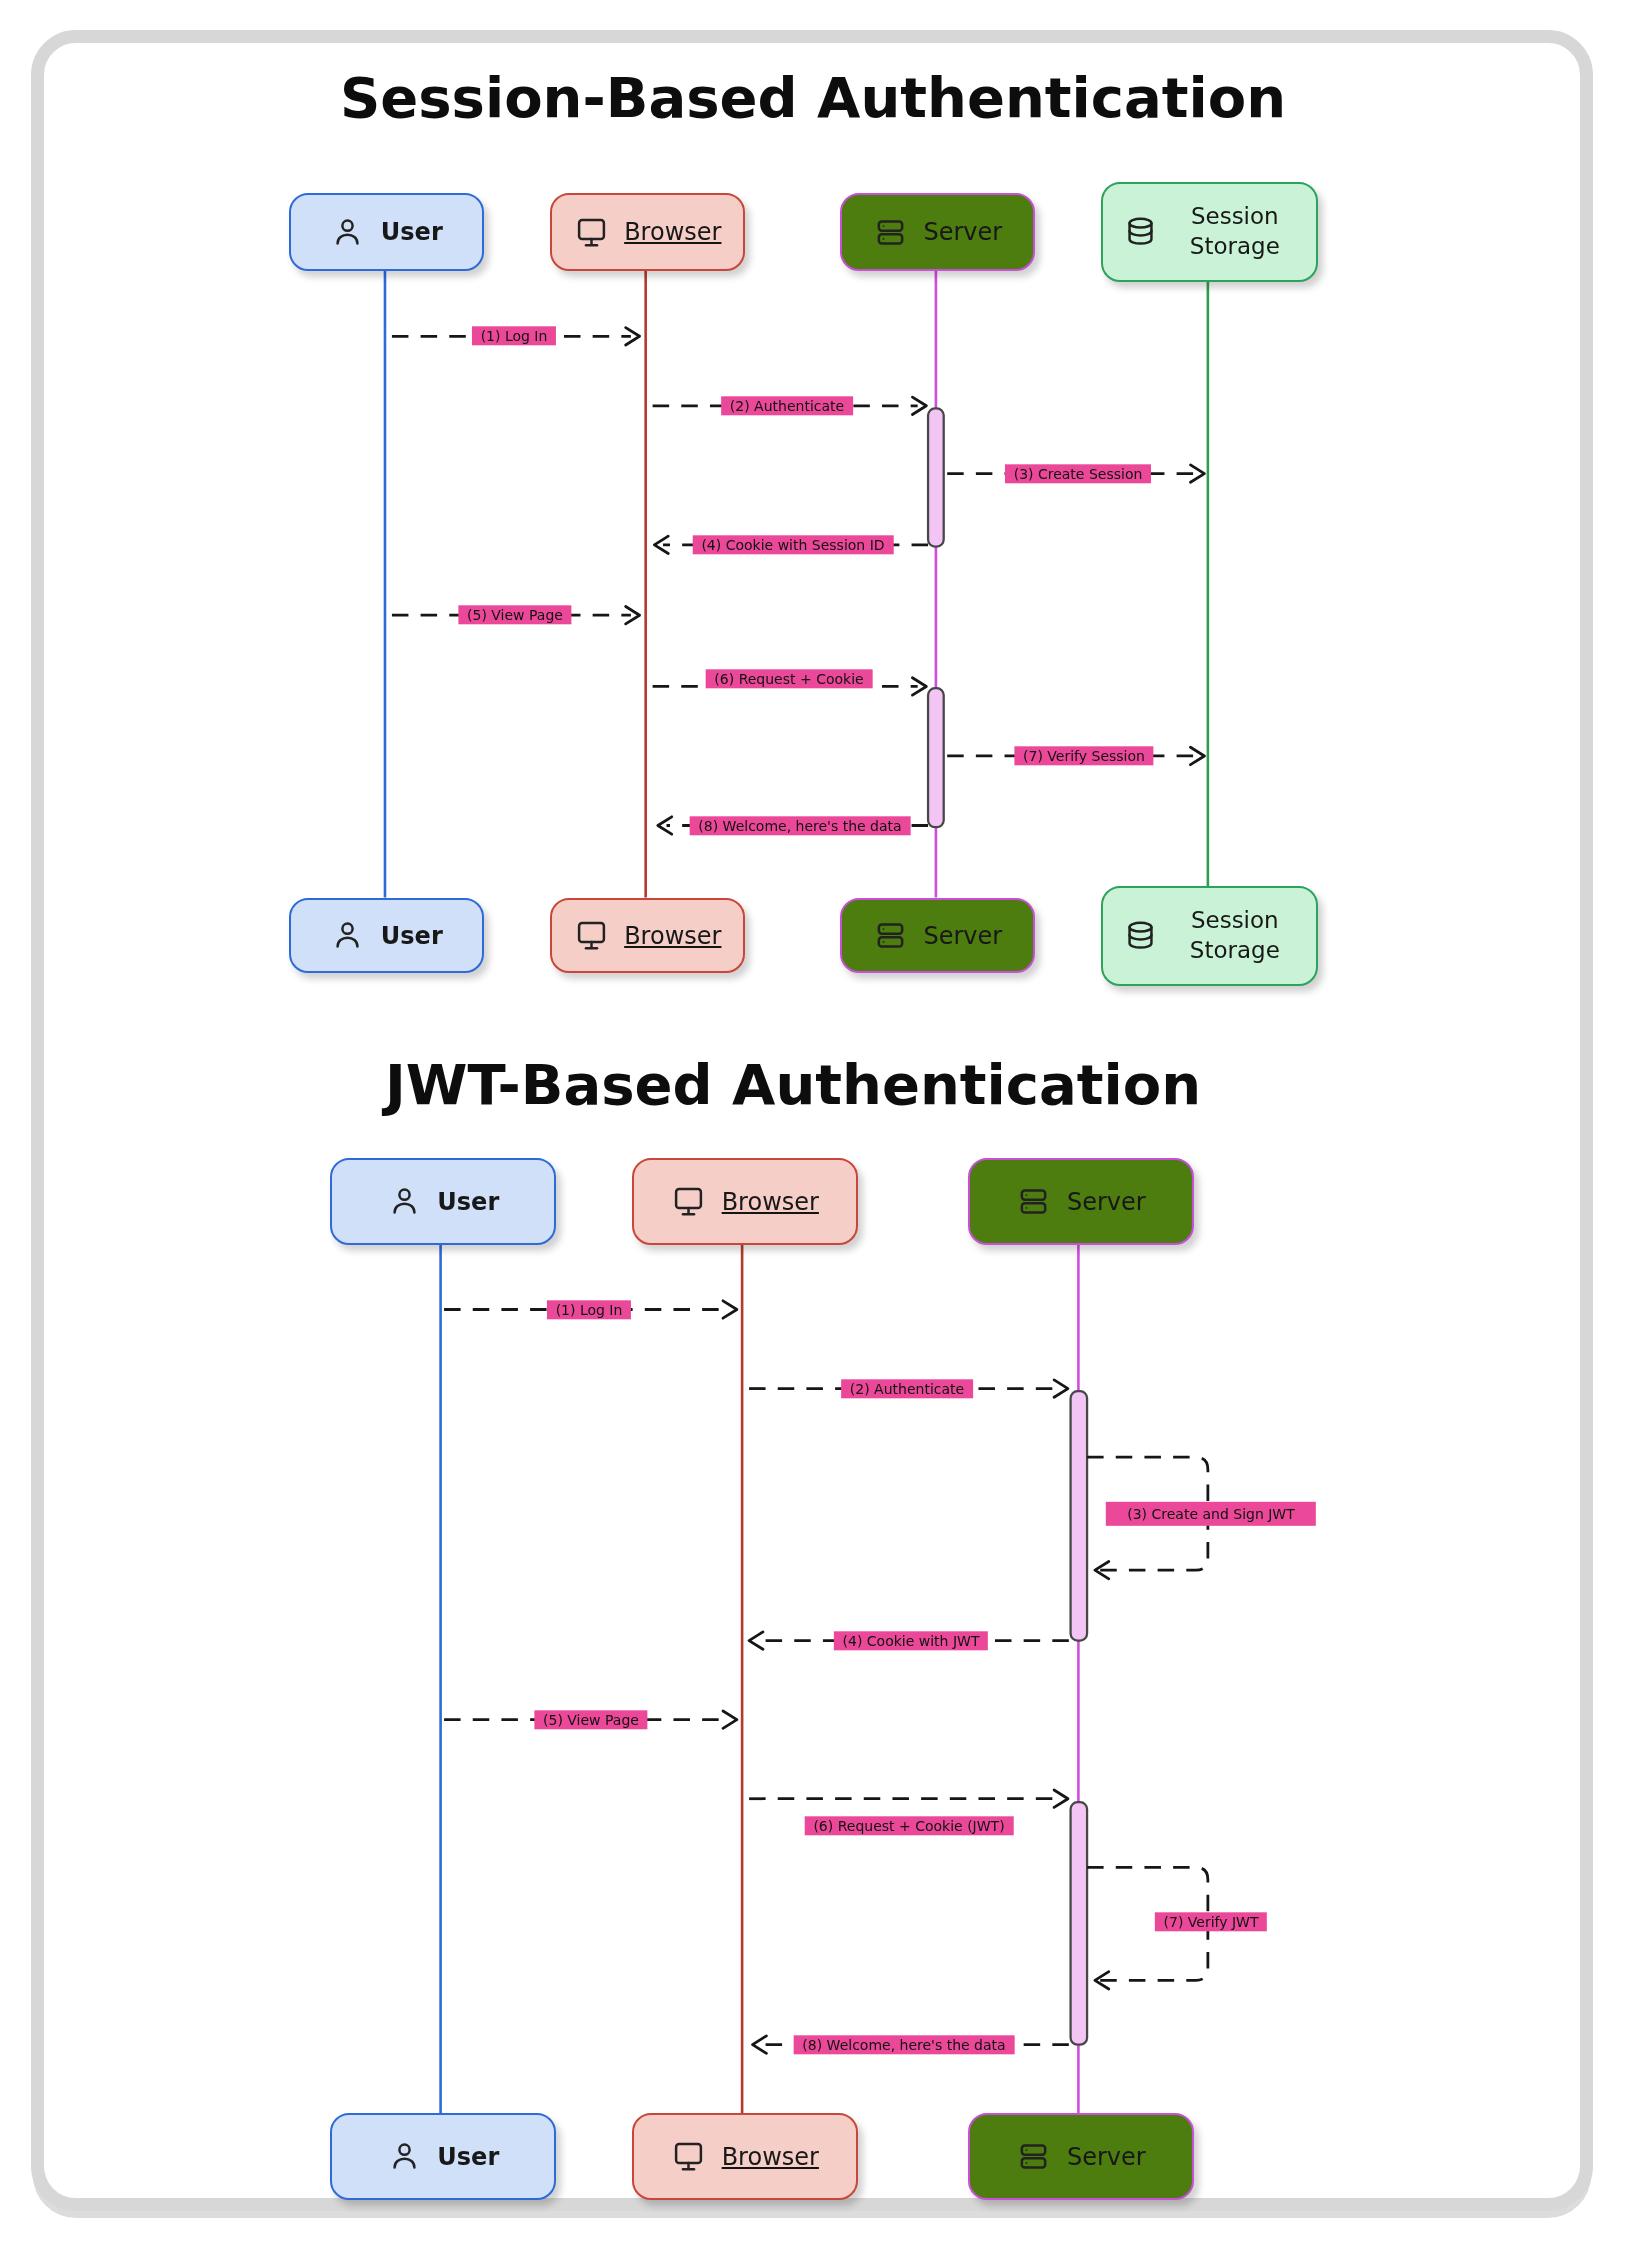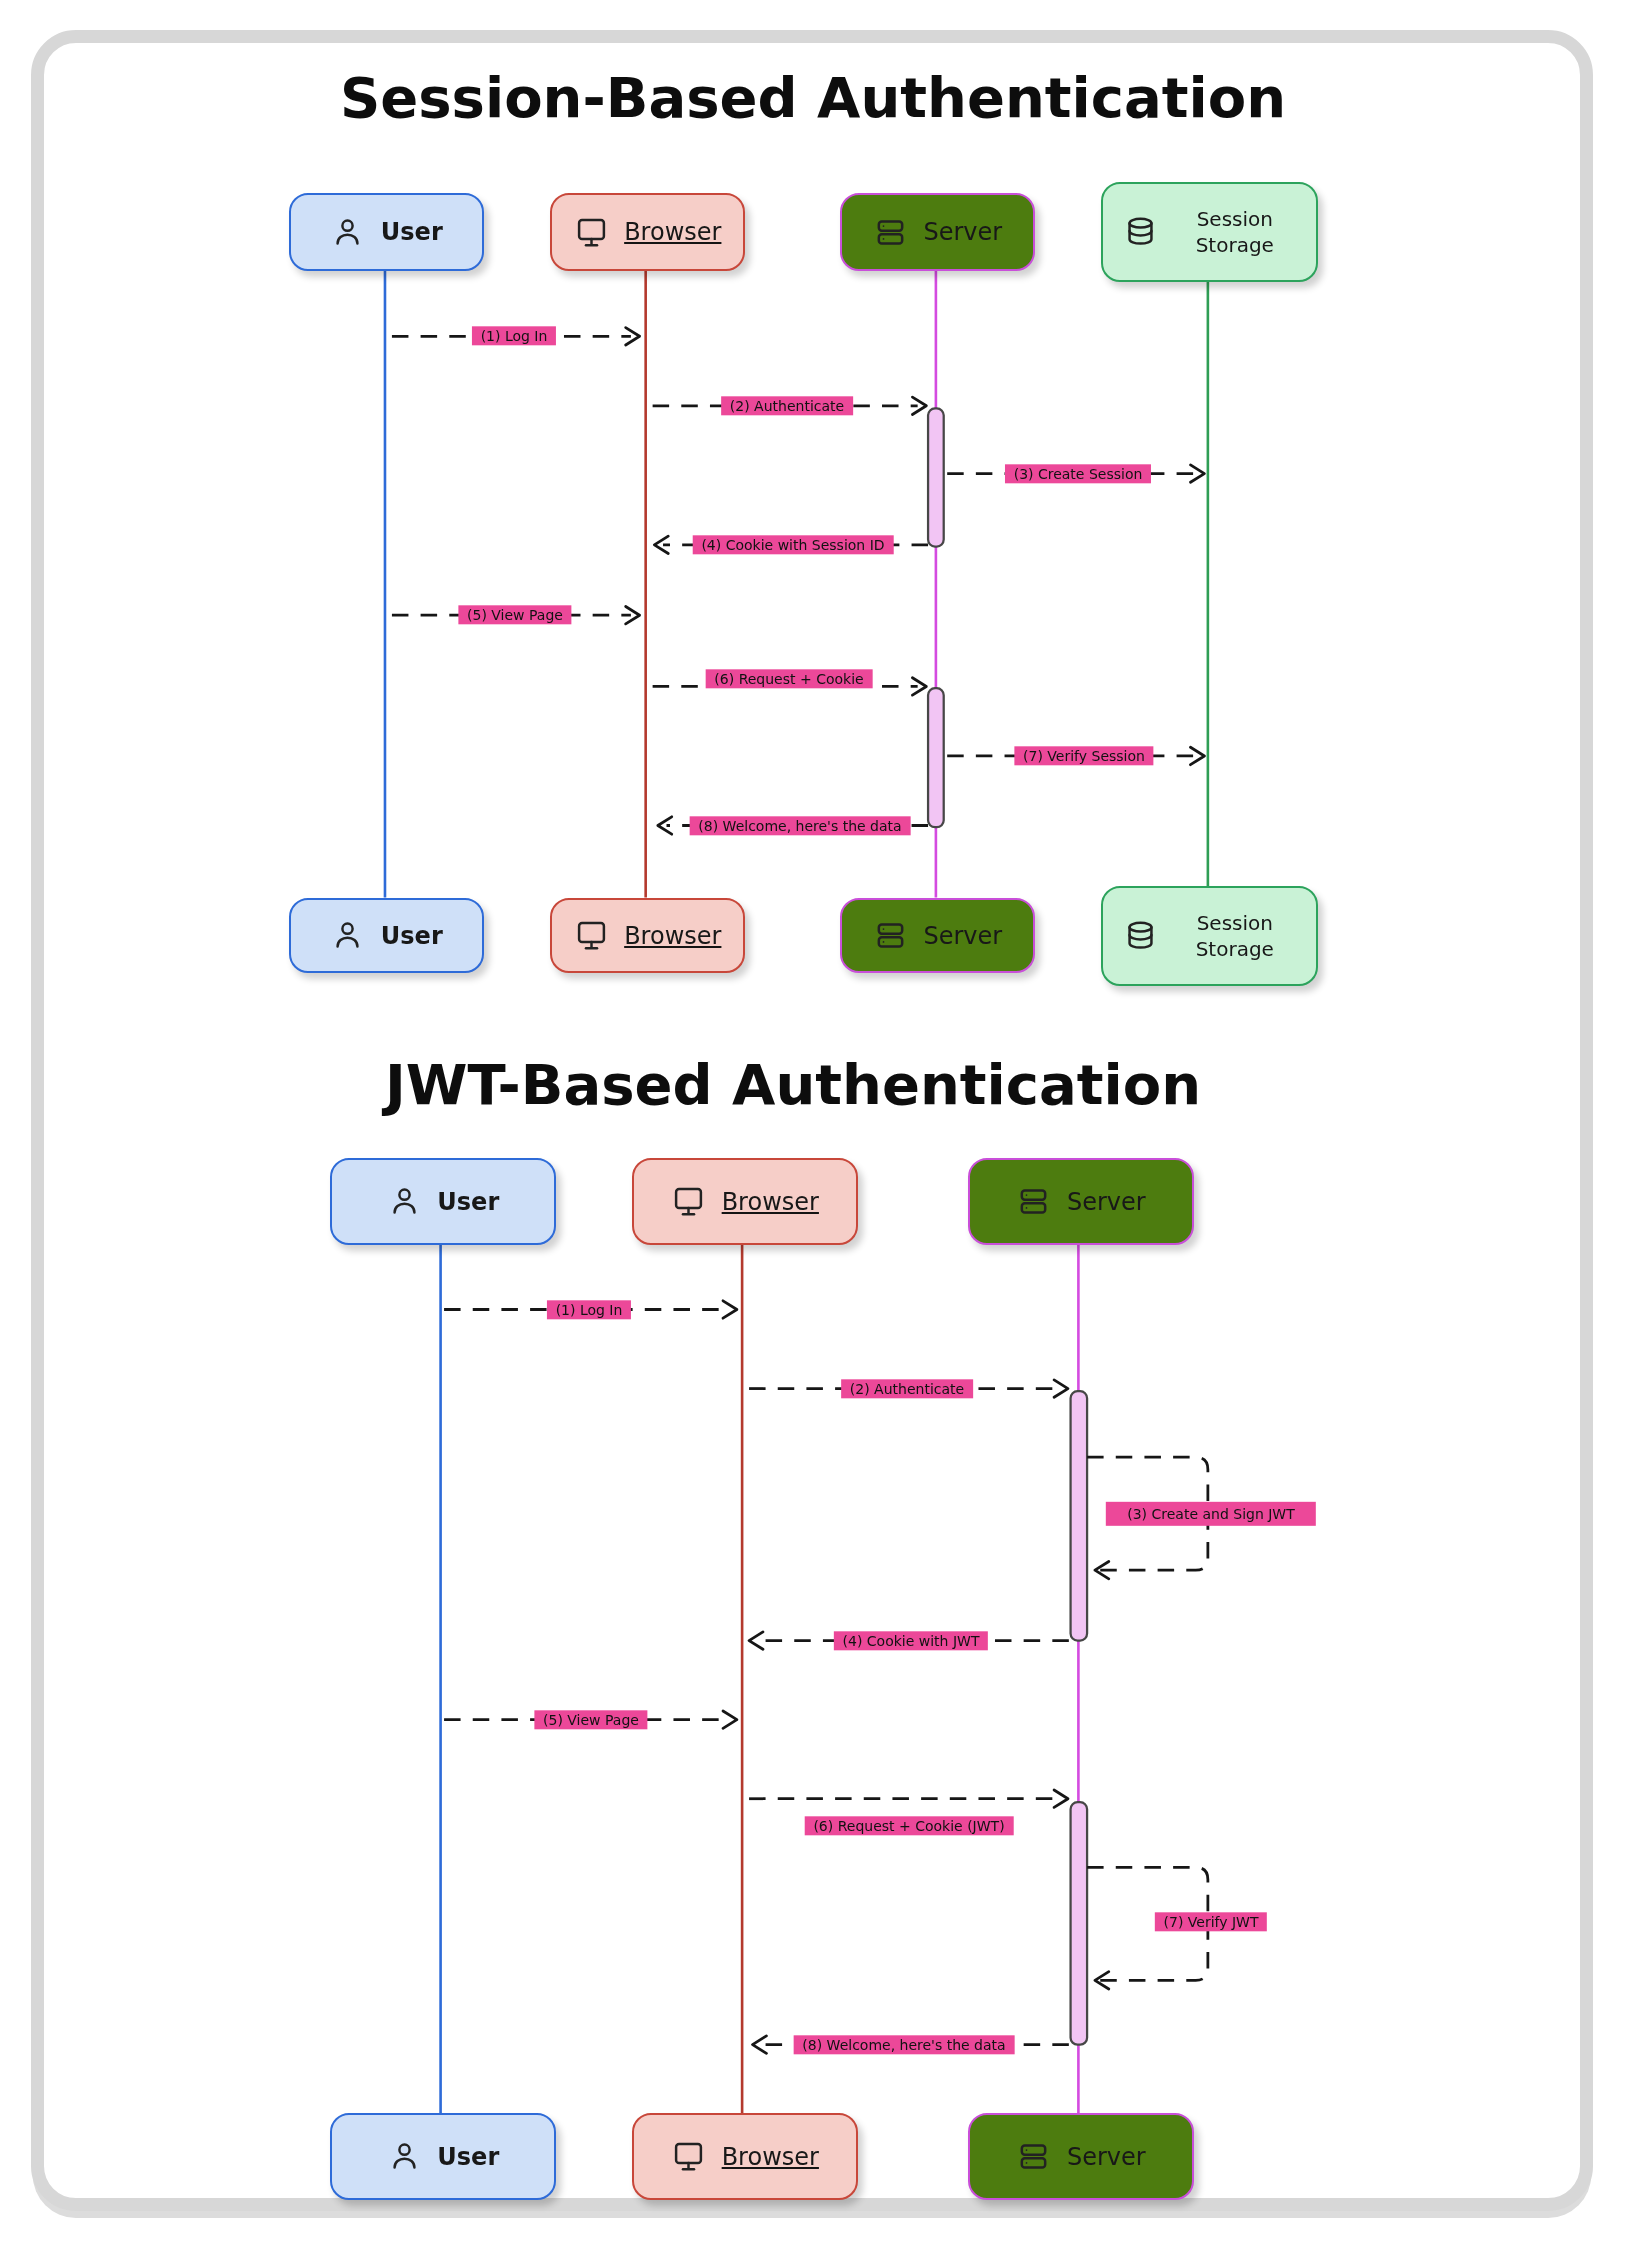--- a/index.html
+++ b/index.html
@@ -29,21 +29,21 @@
   .actor{
     position:absolute;display:flex;align-items:center;justify-content:center;gap:15.6px;
     border-radius:19px;box-shadow:4.3px 6px 7.8px rgba(0,0,0,0.18);
   }
   .actor .alabel{font-size:24px;color:#181818;}
   .actor svg{width:35px;height:35px;flex:0 0 auto;}
   .actor.blue{background:#cfe0f8;border:2.6px solid #2e6bd8;font-weight:bold;}
   .actor.red{background:#f6cec8;border:2.6px solid #c8473a;text-decoration:underline;}
   .actor.purple{background:#4d7c0f;border:2.6px solid #c94fd9;}
   .actor.green{background:#c9f2d6;border:2.6px solid #2ca35c;}
-  .actor.green .alabel{width:122px;text-align:center;line-height:1.3;font-size:20px;}
+  .actor.green .alabel{width:122px;text-align:center;line-height:1.3;font-size:23px;}
   .msglabel{
     position:absolute;transform:translate(-50%,-50%);background:#ec4899;
     padding:1.7px 8.7px;font-size:14px;color:#121212;white-space:nowrap;
   }
   .msglabel.wrap{white-space:normal;width:193px;text-align:center;line-height:1.5;}
   .icon-stroke{fill:none;stroke:#222222;stroke-width:1.7;stroke-linecap:round;stroke-linejoin:round;}
 </style>
 </head>
 <body>
 

